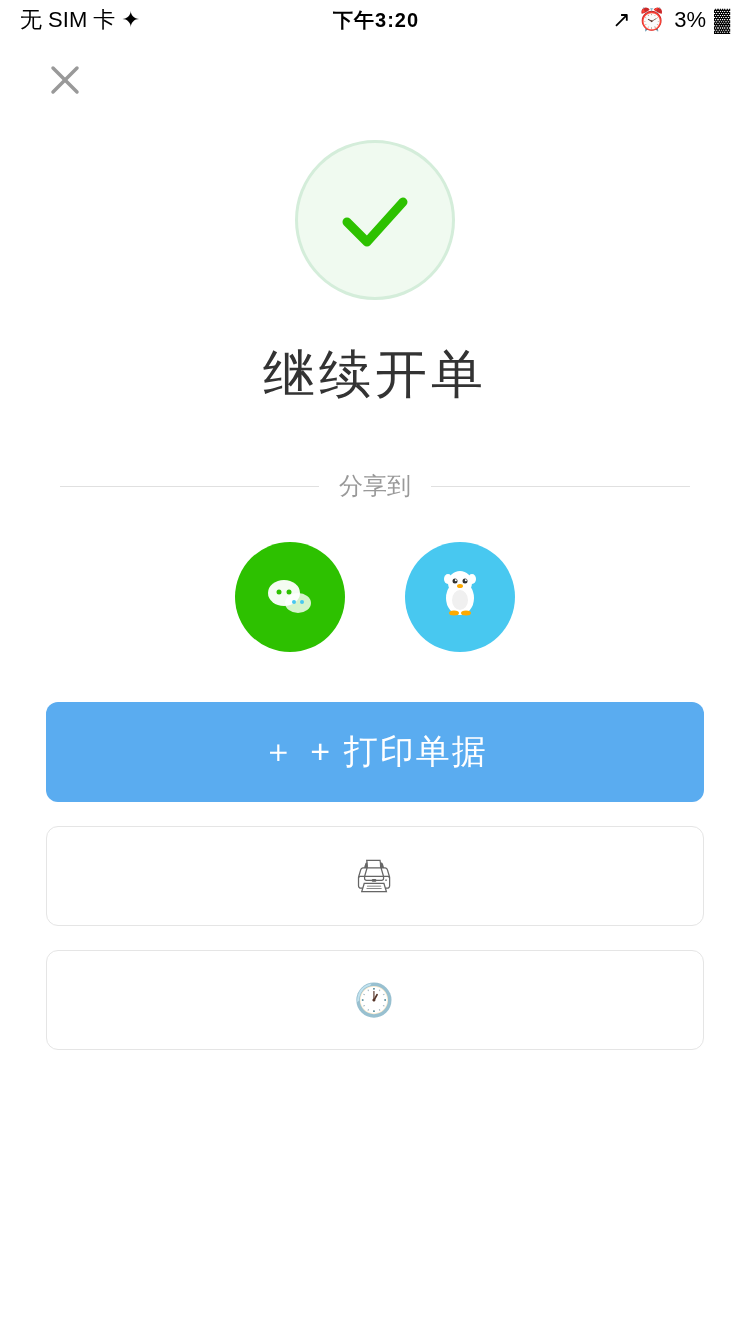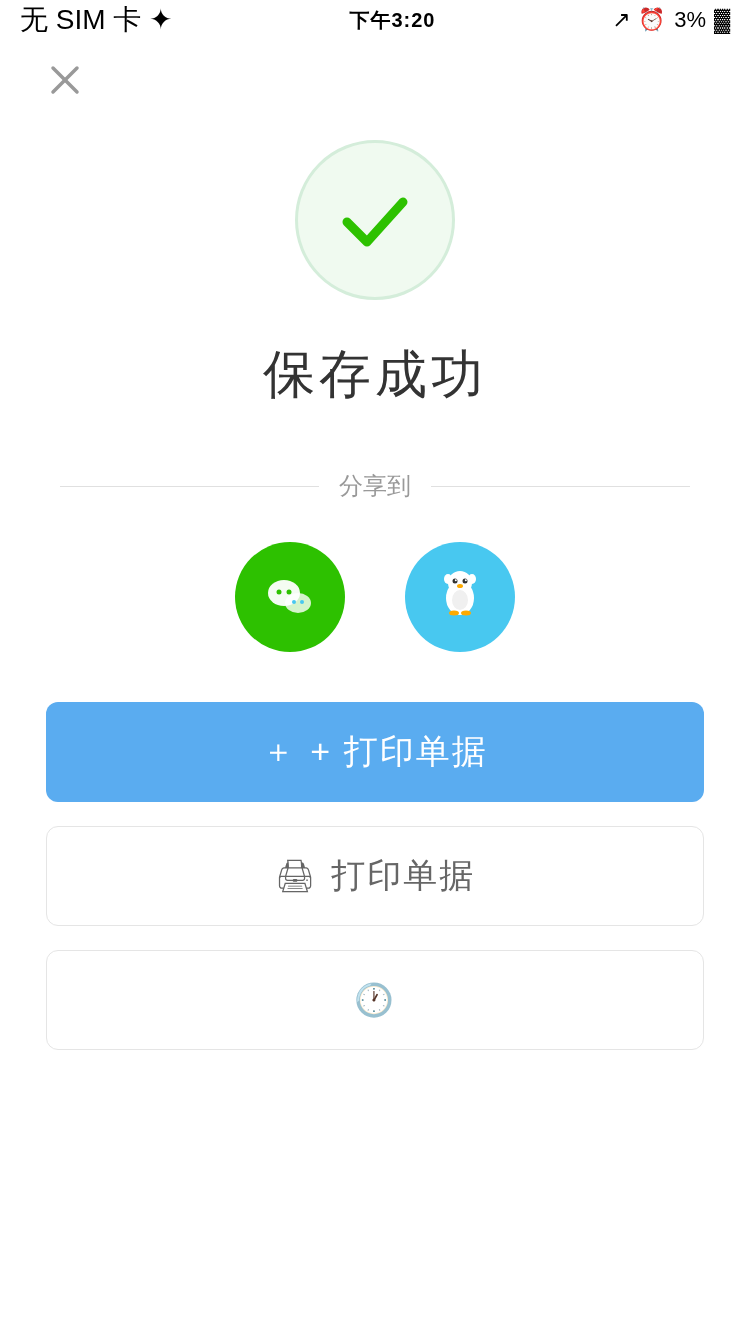--- a/index.html
+++ b/index.html
@@ -23,21 +23,21 @@
       justify-content: space-between;
       padding: 0 20px;
       font-size: 24px;
       font-weight: 500;
       color: #000;
     }
     .status-left {
       display: flex;
       align-items: center;
       gap: 8px;
-      font-size: 28px;
+      font-size: 22px;
     }
     .status-center {
       font-size: 20px;
       font-weight: 600;
       letter-spacing: 1px;
     }
     .status-right {
       display: flex;
       align-items: center;
       gap: 8px;
@@ -223,21 +223,21 @@
 </div>
 
 <div class="main-content">
 
   <div class="success-circle">
     <svg class="check-icon" viewBox="0 0 80 80" fill="none" xmlns="http://www.w3.org/2000/svg">
       <polyline points="12,42 32,62 68,22" stroke="#2dc100" stroke-width="9" stroke-linecap="round" stroke-linejoin="round" fill="none"></polyline>
     </svg>
   </div>
 
-  <div class="success-title">保存成功</div>
+  <div class="success-title">继续开单</div>
 
   <div class="share-section">
     <div class="share-divider">
       <div class="divider-line"></div>
       <span class="share-label">分享到</span>
       <div class="divider-line"></div>
     </div>
     <div class="share-icons">
 
       <div class="wechat-btn">
@@ -281,21 +281,20 @@
 
   <div class="action-buttons">
 
     <button class="btn-primary">
       <span class="btn-icon">＋</span>
       <span>+ 打印单据</span>
     </button>
 
     <button class="btn-secondary">
       <span class="btn-icon">🖨</span>
-      <span>打印单据</span>
     </button>
 
     <button class="btn-secondary">
       <span class="btn-icon">🕐</span>
     </button>
 
   </div>
 
 </div>
 

